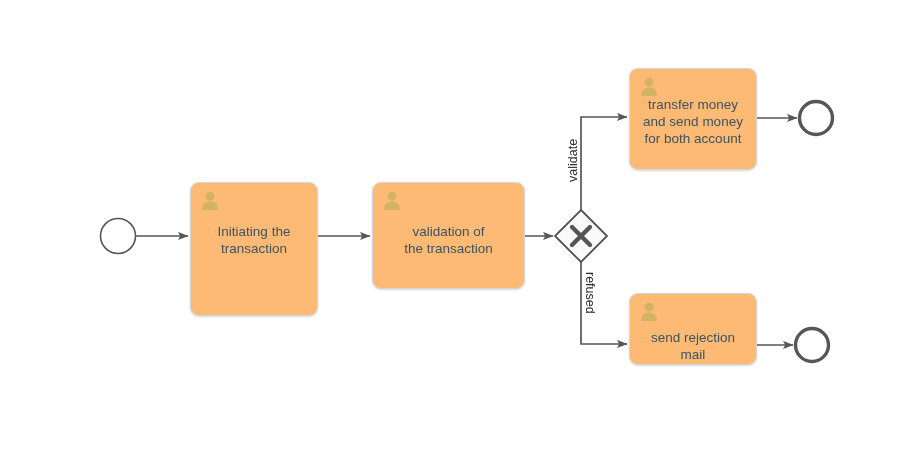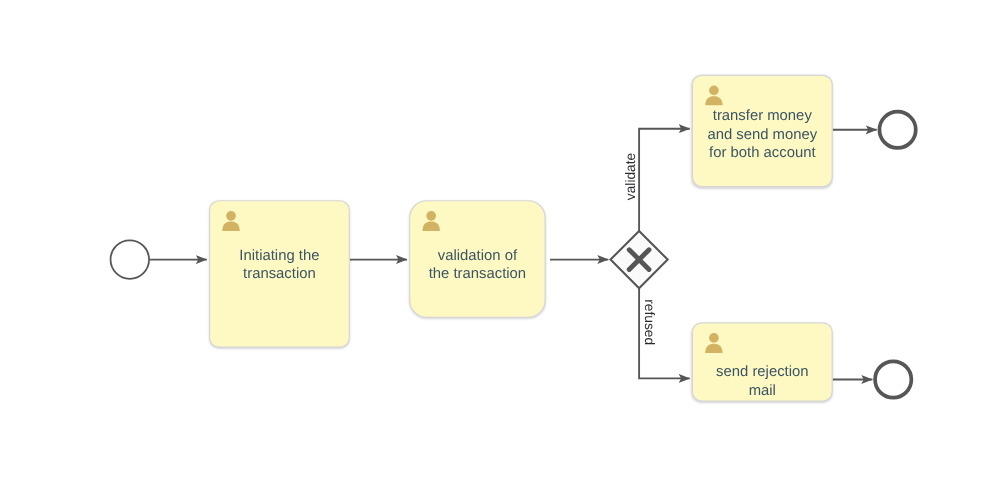--- a/index.html
+++ b/index.html
@@ -18,21 +18,21 @@
   }
   #bpmn-svg {
     position: absolute;
     left: 0;
     top: 0;
     width: 911px;
     height: 451px;
   }
   .task-box {
     position: absolute;
-    background: #fef9c3;
+    background: #fdba74;
     border: 1px solid #d6d6d6;
     border-radius: 9px;
     box-shadow: 0 1px 2px rgba(0,0,0,0.16);
     box-sizing: border-box;
   }
   .task-label {
     position: absolute;
     left: 0;
     right: 0;
     text-align: center;
@@ -103,21 +103,21 @@
 
   <div class="task-box" style="left:190px; top:182px; width:128px; height:134px;">
     <svg class="user-icon" viewBox="0 0 18 19">
       <circle cx="9" cy="5.2" r="4.4" fill="#d2b263"></circle>
       <path d="M1.1,19 C1.1,12.6 4.6,10.4 9,10.4 C13.4,10.4 16.9,12.6 16.9,19 Z" fill="#d2b263"></path>
     </svg>
     <div class="task-label" style="top:40px;">Initiating the
 transaction</div>
   </div>
 
-  <div class="task-box" style="left:372px; top:182px; width:124px; height:107px;border-radius:16px;">
+  <div class="task-box" style="left:372px; top:182px; width:153px; height:107px;">
     <svg class="user-icon" viewBox="0 0 18 19">
       <circle cx="9" cy="5.2" r="4.4" fill="#d2b263"></circle>
       <path d="M1.1,19 C1.1,12.6 4.6,10.4 9,10.4 C13.4,10.4 16.9,12.6 16.9,19 Z" fill="#d2b263"></path>
     </svg>
     <div class="task-label" style="top:40px;">validation of
 the transaction</div>
   </div>
 
   <div class="task-box" style="left:629px; top:68px; width:128px; height:102px;">
     <svg class="user-icon" viewBox="0 0 18 19">

